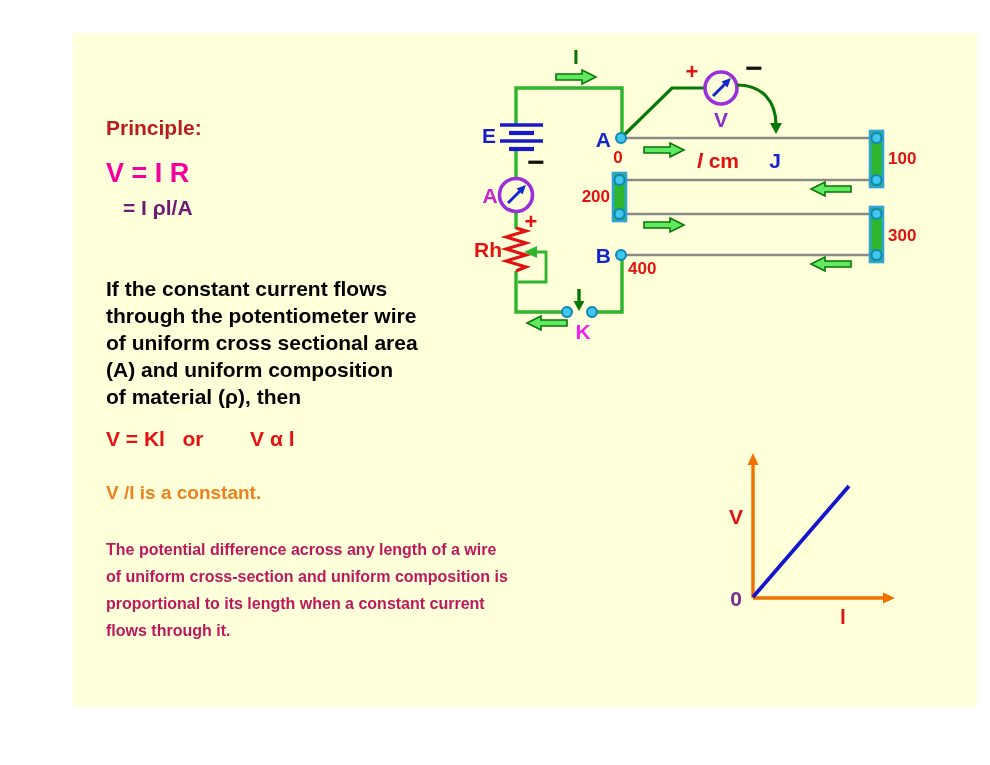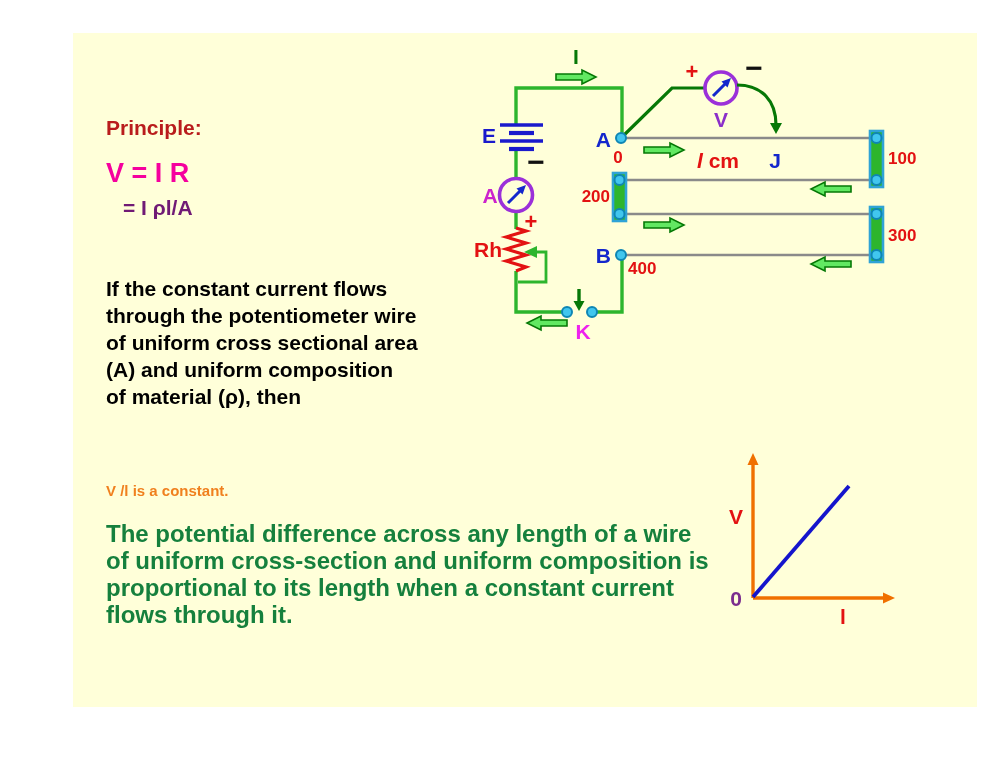--- a/index.html
+++ b/index.html
@@ -6,22 +6,22 @@
   .page{position:relative;width:990px;height:765px;background:#ffffff;overflow:hidden;
         font-family:"Liberation Sans",sans-serif;font-weight:bold;}
   .slide{position:absolute;left:73px;top:33px;width:904px;height:674px;background:#FFFFD9;}
   .t{position:absolute;white-space:pre-line;}
   .title{left:106px;top:54px;font-size:22px;color:#9901CC;}
   .principle{left:106px;top:116px;font-size:21px;color:#b91c1c;}
   .f1{left:106px;top:158px;font-size:27px;color:#F5009E;}
   .f2{left:123px;top:196px;font-size:21px;color:#701a75;}
   .bluep{left:106px;top:231px;font-size:21px;line-height:27px;color:#000000;margin-top:44px;}
   .relation{left:106px;top:427px;font-size:21px;color:#E31212;white-space:pre;}
-  .constant{left:106px;top:482px;font-size:15px;color:#F0801E;}
-  .conclusion{left:106px;top:520px;font-size:24px;line-height:27px;color:#15803d;}
+  .constant{left:106px;top:482px;font-size:19px;color:#F0801E;}
+  .conclusion{left:106px;top:536px;font-size:16px;line-height:27px;color:#be185d;}
   svg{position:absolute;left:0;top:0;}
   svg text{font-family:"Liberation Sans",sans-serif;font-weight:bold;}
   .wire{stroke:#2DB52D;stroke-width:3.4;fill:none;}
   .dgw{stroke:#067806;stroke-width:3.2;fill:none;}
   .bat{stroke:#1A1ACC;stroke-width:3.6;}
   .batS{stroke:#1A1ACC;stroke-width:4.2;}
   .meter{fill:#FFFFD9;stroke:#9B30D9;stroke-width:3.6;}
   .needle{stroke:#1427CC;stroke-width:3;}
   .nhead{fill:#1427CC;}
   .rheo{stroke:#E31212;stroke-width:3.2;fill:none;}
@@ -42,20 +42,21 @@
   <div class="slide"></div>
 
   <div class="t principle">Principle:</div>
   <div class="t f1">V = I R</div>
   <div class="t f2">= I ρl/A</div>
   <div class="t bluep">If the constant current flows
 through the potentiometer wire
 of uniform cross sectional area
 (A) and uniform composition
 of material (ρ), then</div>
+  <div class="t relation">V = Kl   or        V α l</div>
   <div class="t constant">V /l  is a constant.</div>
   <div class="t conclusion">The potential difference across any length of a wire
 of uniform cross-section and uniform composition is
 proportional to its length when a constant current
 flows through it.</div>
 
   <svg width="990" height="765" viewBox="0 0 990 765">
     <g>
 
       <path class="wire" d="M516,125 V88 H622 V137"></path>

